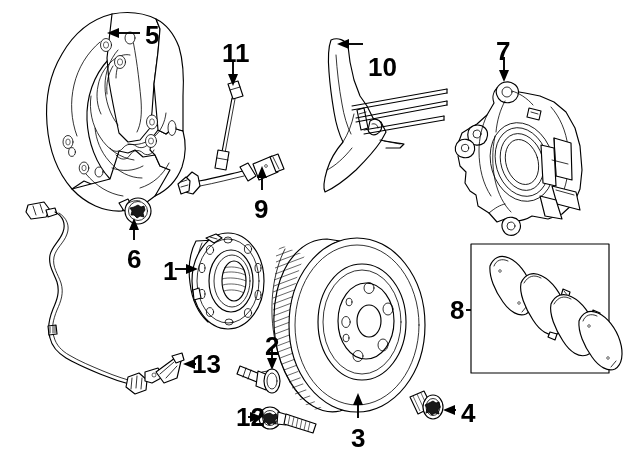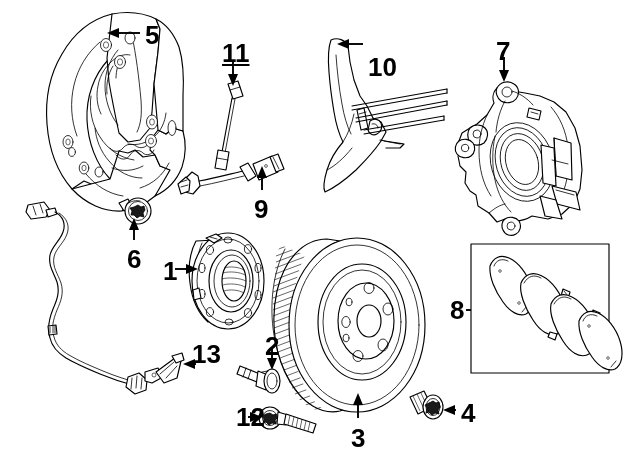--- a/index.html
+++ b/index.html
@@ -459,17 +459,17 @@
   <div class="lbl" style="left:163px; top:258px;">1</div>
   <div class="lbl" style="left:265px; top:333px;">2</div>
   <div class="lbl" style="left:351px; top:425px;">3</div>
   <div class="lbl" style="left:461px; top:400px;">4</div>
   <div class="lbl" style="left:145px; top:22px;">5</div>
   <div class="lbl" style="left:127px; top:246px;">6</div>
   <div class="lbl" style="left:496px; top:38px;">7</div>
   <div class="lbl" style="left:450px; top:297px;">8</div>
   <div class="lbl" style="left:254px; top:196px;">9</div>
   <div class="lbl" style="left:368px; top:30px;margin-top:24px;">10</div>
-  <div class="lbl" style="left:222px; top:40px;text-decoration:underline;">11</div>
+  <div class="lbl" style="left:222px; top:40px;">11</div>
   <div class="lbl" style="left:236px; top:404px;">12</div>
-  <div class="lbl" style="left:192px; top:341px;">13</div>
+  <div class="lbl" style="left:192px; top:351px;">13</div>
 
 </div>
 
 </body></html>

